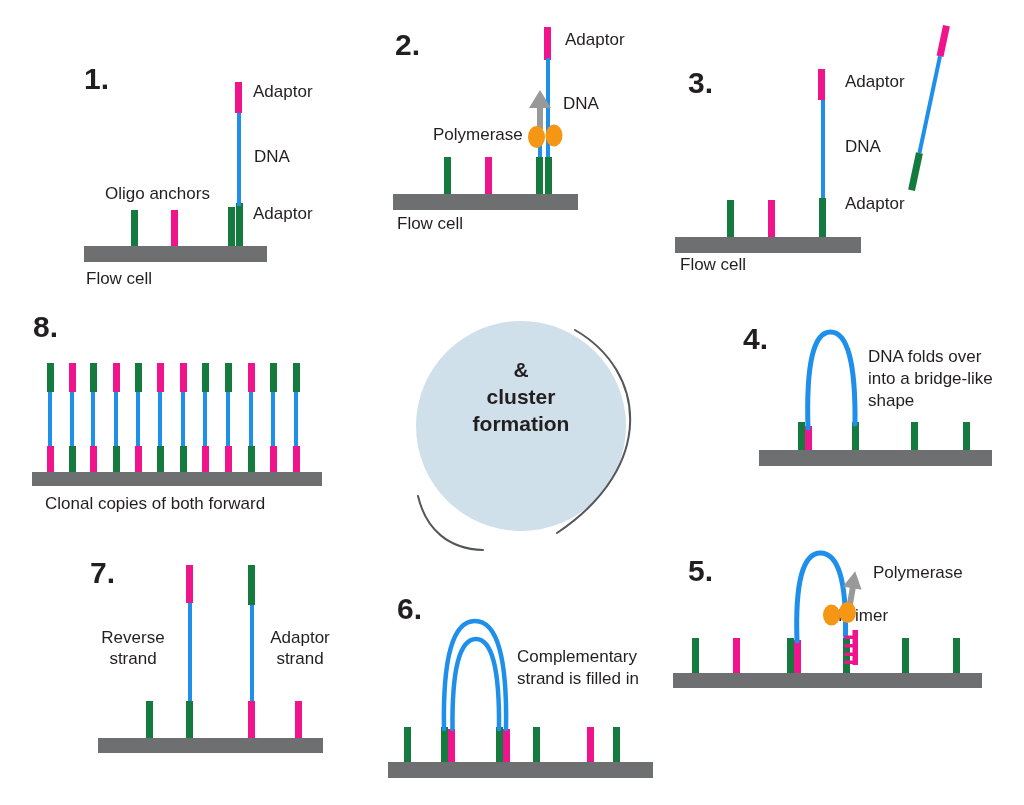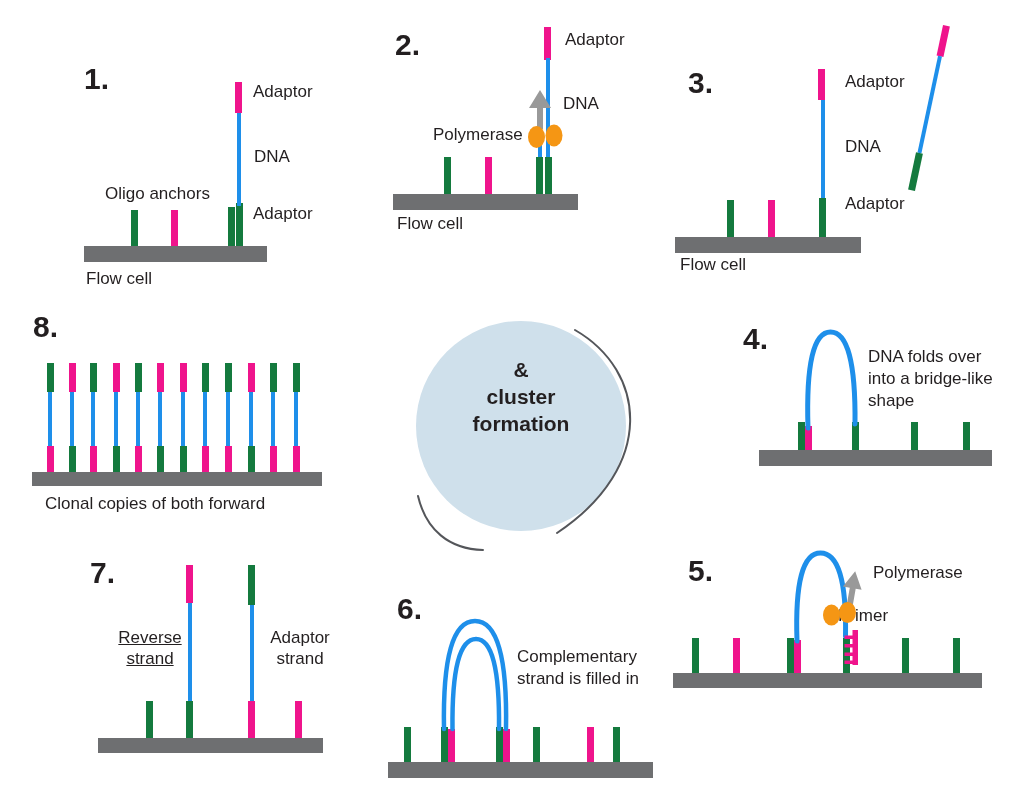--- a/index.html
+++ b/index.html
@@ -139,21 +139,21 @@
       <div class="v g" style="left:146px;top:701px;height:37px;"></div>
       <div class="v p" style="left:295px;top:701px;height:37px;"></div>
 
       <div class="v p" style="left:186px;top:565px;height:38px;"></div>
       <div class="dna" style="left:188px;top:603px;height:98px;"></div>
       <div class="v g" style="left:186px;top:701px;height:37px;"></div>
 
       <div class="v g" style="left:248px;top:565px;height:40px;"></div>
       <div class="dna" style="left:250px;top:605px;height:96px;"></div>
       <div class="v p" style="left:248px;top:701px;height:37px;"></div>
-      <div class="cap center" style="left:90px;top:627px;width:120px;text-decoration:underline;">
+      <div class="cap center" style="left:73px;top:627px;width:120px;">
         <div>Reverse</div>
         <div>strand</div>
       </div>
       <div class="cap center" style="left:240px;top:627px;width:120px;">
         <div>Adaptor</div>
         <div>strand</div>
       </div>
     </div>
 
     <div class="panel">

